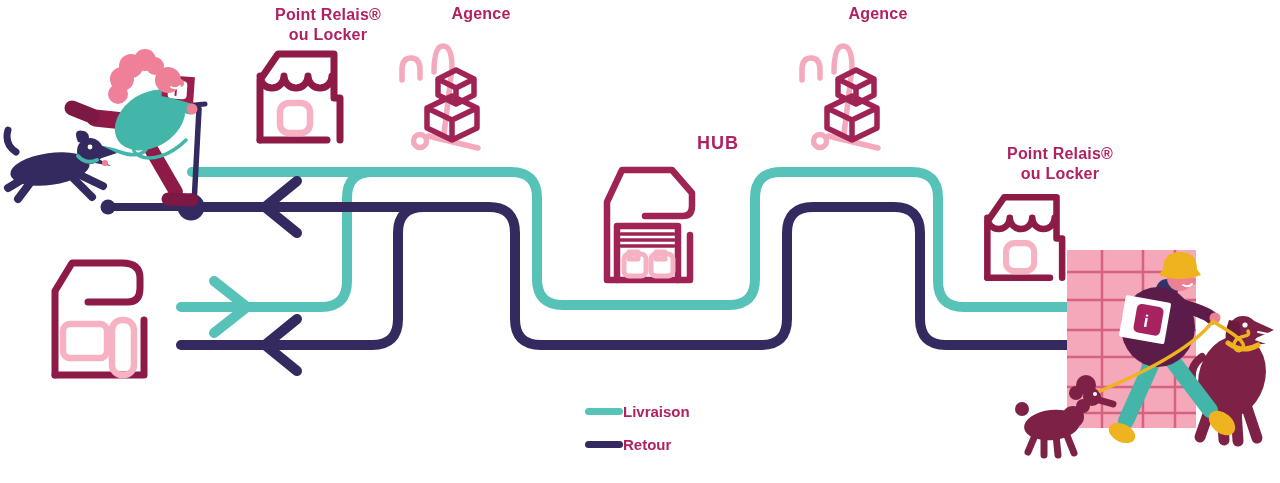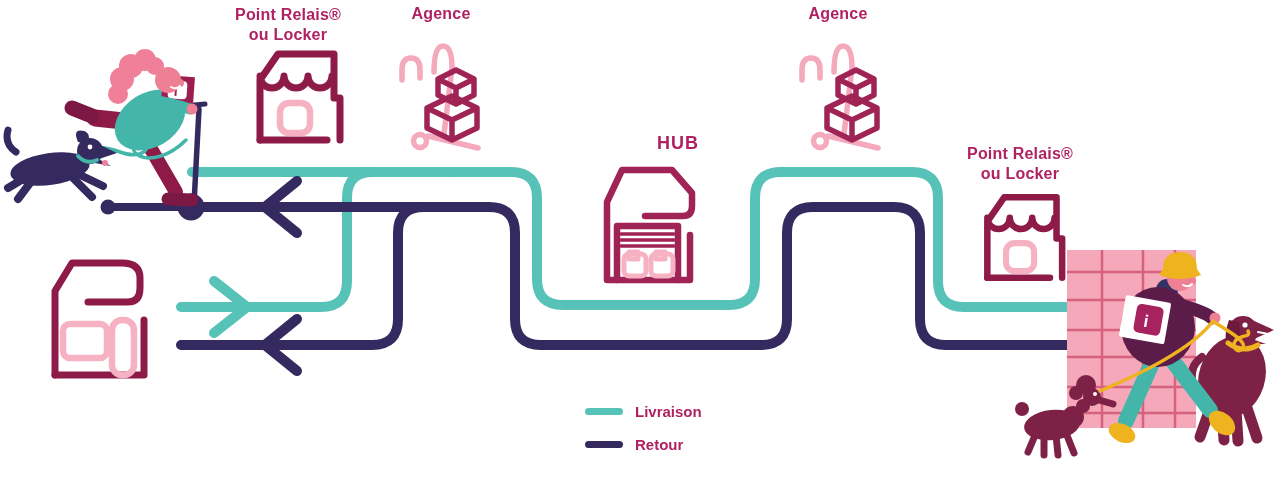--- a/index.html
+++ b/index.html
@@ -6,25 +6,25 @@
   #stage{
     position:relative;width:1280px;height:483px;overflow:hidden;background:#ffffff;
     font-family:"Liberation Sans",sans-serif;
   }
   svg{position:absolute;left:0;top:0;overflow:visible;}
   .abs{position:absolute;}
   .label{
     position:absolute;color:#b02162;font-weight:bold;white-space:nowrap;
     font-family:"Liberation Sans",sans-serif;letter-spacing:.2px;line-height:1.25;
   }
-  .label.center{transform:translateX(-50%);text-align:center;}
+  .label.center{transform:translateX(-50%);text-align:center;margin-left:40px;}
   .lbl-16{font-size:16px;}
   .lbl-18{font-size:18px;letter-spacing:1px;}
   .lbl-19{font-size:19px;}
-  .legend-row{position:absolute;display:flex;align-items:center;gap:12px;text-align:right;}
+  .legend-row{position:absolute;display:flex;align-items:center;text-align:right;}
   .swatch{width:38px;height:7px;border-radius:4px;flex:0 0 auto;}
   .swatch.teal{background:#57c2b8;}
   .swatch.navy{background:#342a5f;}
   .legend-text{color:#b02162;font-weight:bold;font-size:15px;}
   
   .teal-line{stroke:#57c2b8;}
   .navy-line{stroke:#342a5f;}
   .flow{fill:none;stroke-width:10;stroke-linecap:round;stroke-linejoin:round;}
   
   .darkred{stroke:#8e1a47;fill:none;stroke-width:7;stroke-linecap:round;stroke-linejoin:round;}

